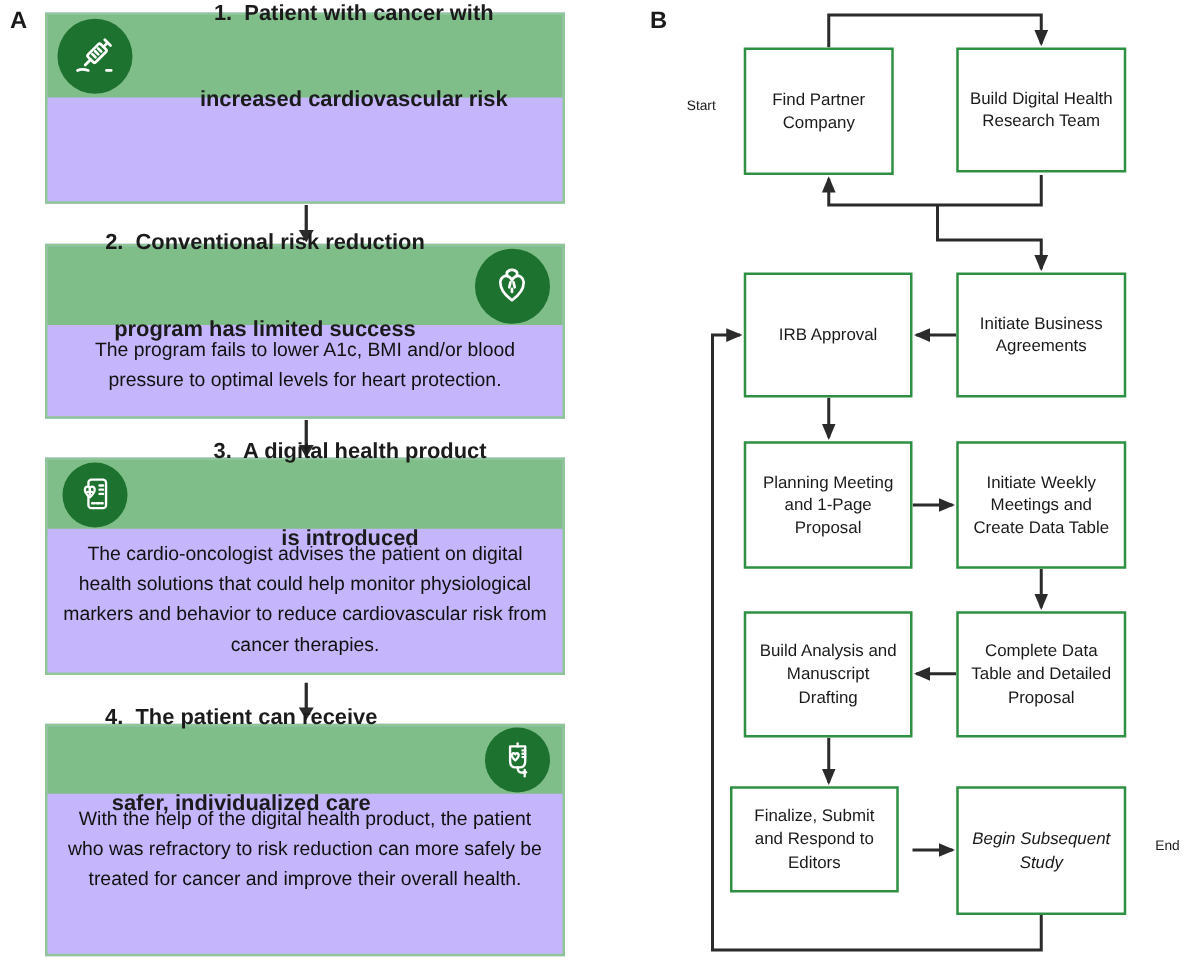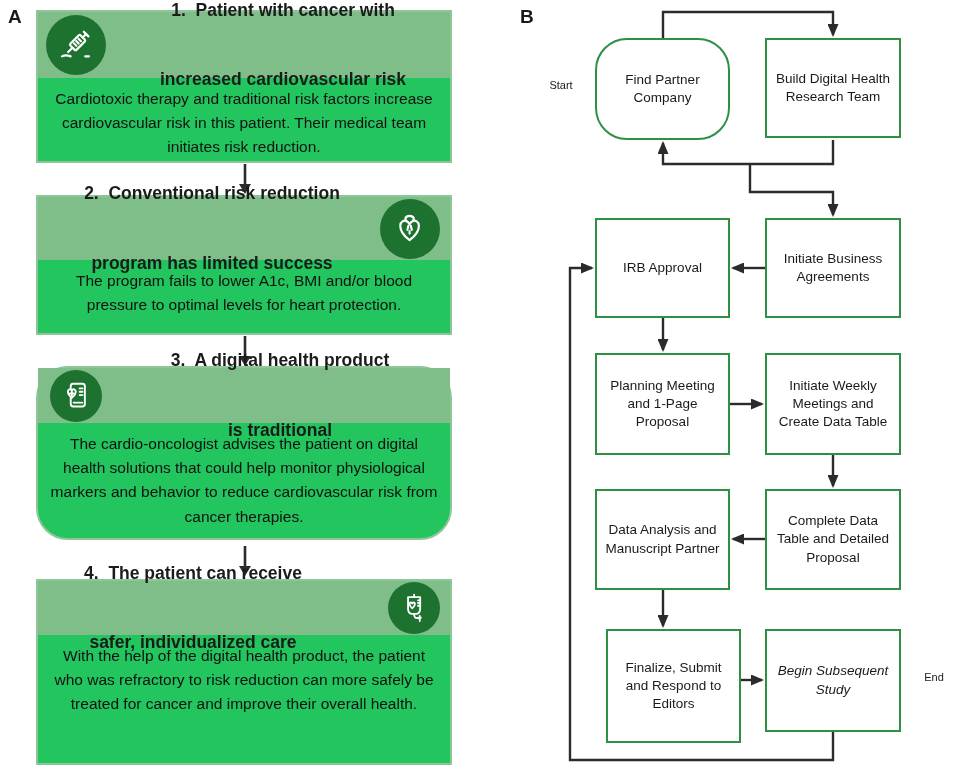--- a/index.html
+++ b/index.html
@@ -4,54 +4,54 @@
 <style>
   html,body { margin:0; padding:0; background:#ffffff; }
   .figure {
     position:relative; width:957px; height:773px; background:#ffffff;
     font-family:"Liberation Sans", sans-serif; color:#1a1a1a; overflow:hidden;
   }
   .panel-label { position:absolute; font-size:19px; font-weight:bold; color:#1a1a1a; }
 
   
   .panel-a { position:absolute; left:0; top:0; width:478px; height:773px; }
-  .card { position:absolute; left:36px; width:416px; border:2px solid #8fc697; background:#22c55e; box-sizing:border-box; }
+  .card { position:absolute; left:36px; width:416px; border:2px solid #8fc697; background:#c4b5fd; box-sizing:border-box; }
   .card-header { background:#7fbe88; display:flex; align-items:center; }
   .icon-circle { border-radius:50%; background:#1e7230; flex:0 0 auto; display:flex; align-items:center; justify-content:center; }
   .circ-lg { width:60px; height:60px; margin:3px 8px 3px 10px; }
   .circ-sm { width:52px; height:52px; margin:2px 8px 2px 12px; }
   .card:nth-of-type(even) .circ-lg, .right-icon .icon-circle { margin:3px 10px 3px 8px; }
   .icon-circle svg { width:62%; height:62%; }
   .card-title { flex:1 1 auto; text-align:center; font-weight:bold; font-size:17.5px; line-height:1.32; color:#1b1b1b; white-space:pre-wrap; padding:0 4px; }
   .card-body { text-align:center; font-size:15.5px; line-height:1.56; color:#111; padding:9px 12px; }
   .a-arrow { position:absolute; left:237px; }
 
   #card1 { top:10px;  height:153px; } #card1 .card-header { height:66px; }
   #card2 { top:195px; height:140px; } #card2 .card-header { height:63px;padding-left:14px; }
-  #card3 { top:366px; height:174px;border-radius:32px; } #card3 .card-header { height:55px; }
+  #card3 { top:366px; height:174px; } #card3 .card-header { height:55px; }
   #card4 { top:579px; height:186px; } #card4 .card-header { height:54px;gap:32px; }
   #arrow1 { top:164px; } #arrow2 { top:336px; } #arrow3 { top:546px; }
 
   
   .panel-b { position:absolute; left:478px; top:0; width:479px; height:773px; }
   .flow-svg { position:absolute; left:0; top:0; width:479px; height:773px; pointer-events:none; }
   .fbox {
     position:absolute; box-sizing:border-box; border:2px solid #2e9043; background:#ffffff;
     display:flex; align-items:center; justify-content:center; text-align:center;
     font-size:13.5px; line-height:1.35; color:#1a1a1a; padding:4px 7px;
   }
-  .n1  { left:117px; top:38px;  width:135px; height:102px;border-radius:32px; }
+  .n1  { left:117px; top:38px;  width:120px; height:102px; }
   .n2  { left:287px; top:38px;  width:136px; height:100px; }
   .n3  { left:117px; top:218px; width:135px; height:100px; }
   .n4  { left:287px; top:218px; width:136px; height:100px; }
   .n5  { left:117px; top:353px; width:135px; height:102px; }
   .n6  { left:287px; top:353px; width:136px; height:102px; }
   .n7  { left:117px; top:489px; width:135px; height:101px; }
   .n8  { left:287px; top:489px; width:136px; height:101px; }
-  .n9  { left:128px; top:629px; width:135px; height:114px; }
+  .n9  { left:106px; top:629px; width:135px; height:85px; }
   .n10 { left:287px; top:629px; width:136px; height:103px;font-style:italic; }
   .flow-label { position:absolute; font-size:11px; color:#1a1a1a; }
   #start-label { left:56px; top:79px; width:54px; text-align:center; }
   #end-label { left:434px; top:671px; width:44px; text-align:center; }
 </style>
 </head>
 <body>
 
 <div class="figure">
 
@@ -73,21 +73,20 @@
             </g>
             <path d="M3.2 19.6 Q5.6 18.4 8.8 19.6"></path>
             <line x1="18.2" y1="19.6" x2="20.6" y2="19.6"></line>
           </svg>
         </div>
         <div class="card-title">
           <div>1.&nbsp; Patient with cancer with</div>
           <div>increased cardiovascular risk</div>
         </div>
       </div>
-      <div class="card-body">Cardiotoxic therapy and traditional risk factors increase cardiovascular risk in this patient. Their medical team initiates risk reduction.</div>
     </div>
 
     <svg class="a-arrow" id="arrow1" width="16" height="30">
       <line x1="8" y1="0" x2="8" y2="21" stroke="#2b2b2b" stroke-width="2.6"></line>
       <polygon points="2,20 14,20 8,30" fill="#2b2b2b"></polygon>
     </svg>
 
     <div class="card right-icon" id="card2">
       <div class="card-header">
         <div class="card-title">
@@ -123,21 +122,21 @@
             <line x1="14.6" y1="9.5" x2="16.7" y2="9.5"></line>
             <line x1="14.6" y1="12" x2="16.7" y2="12"></line>
             <line x1="10.2" y1="17.6" x2="16.5" y2="17.6" stroke-dasharray="1.6 1.2"></line>
             <path d="M8.8 14 C6.7 12.3 5.7 10.6 5.9 9.1 C6.1 7.9 7.3 7.3 8.2 7.9 C8.45 8.1 8.65 8.35 8.8 8.65 C8.95 8.35 9.15 8.1 9.4 7.9 C10.3 7.3 11.5 7.9 11.7 9.1 C11.9 10.6 10.9 12.3 8.8 14 Z" fill="#1e7230"></path>
             <line x1="8.8" y1="9.4" x2="8.8" y2="12.2"></line>
             <line x1="7.4" y1="10.8" x2="10.2" y2="10.8"></line>
           </svg>
         </div>
         <div class="card-title">
           <div>3.&nbsp; A digital health product</div>
-          <div>is traditional</div>
+          <div>is introduced</div>
         </div>
       </div>
       <div class="card-body">The cardio-oncologist advises the patient on digital health solutions that could help monitor physiological markers and behavior to reduce cardiovascular risk from cancer therapies.</div>
     </div>
 
     <svg class="a-arrow" id="arrow3" width="16" height="30">
       <line x1="8" y1="0" x2="8" y2="21" stroke="#2b2b2b" stroke-width="2.6"></line>
       <polygon points="2,20 14,20 8,30" fill="#2b2b2b"></polygon>
     </svg>
 
@@ -190,19 +189,19 @@
     <div class="panel-label" style="left:42px; top:6px;">B</div>
     <div class="flow-label" id="start-label">Start</div>
     <div class="flow-label" id="end-label">End</div>
 
     <div class="fbox n1">Find Partner Company</div>
     <div class="fbox n2">Build Digital Health Research Team</div>
     <div class="fbox n4">Initiate Business Agreements</div>
     <div class="fbox n3">IRB Approval</div>
     <div class="fbox n5">Planning Meeting and 1-Page Proposal</div>
     <div class="fbox n6">Initiate Weekly Meetings and Create Data Table</div>
-    <div class="fbox n7">Data Analysis and Manuscript Partner</div>
+    <div class="fbox n7">Build Analysis and Manuscript Drafting</div>
     <div class="fbox n8">Complete Data Table and Detailed Proposal</div>
     <div class="fbox n9">Finalize, Submit and Respond to Editors</div>
     <div class="fbox n10">Begin Subsequent Study</div>
   </div>
 
 </div>
 
 </body></html>

